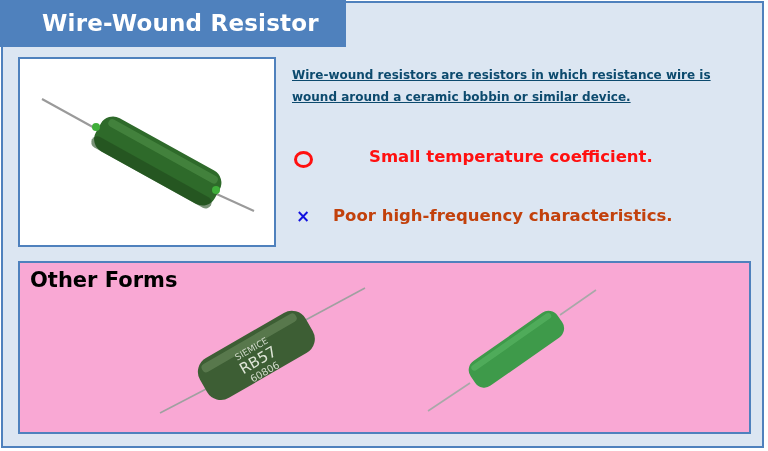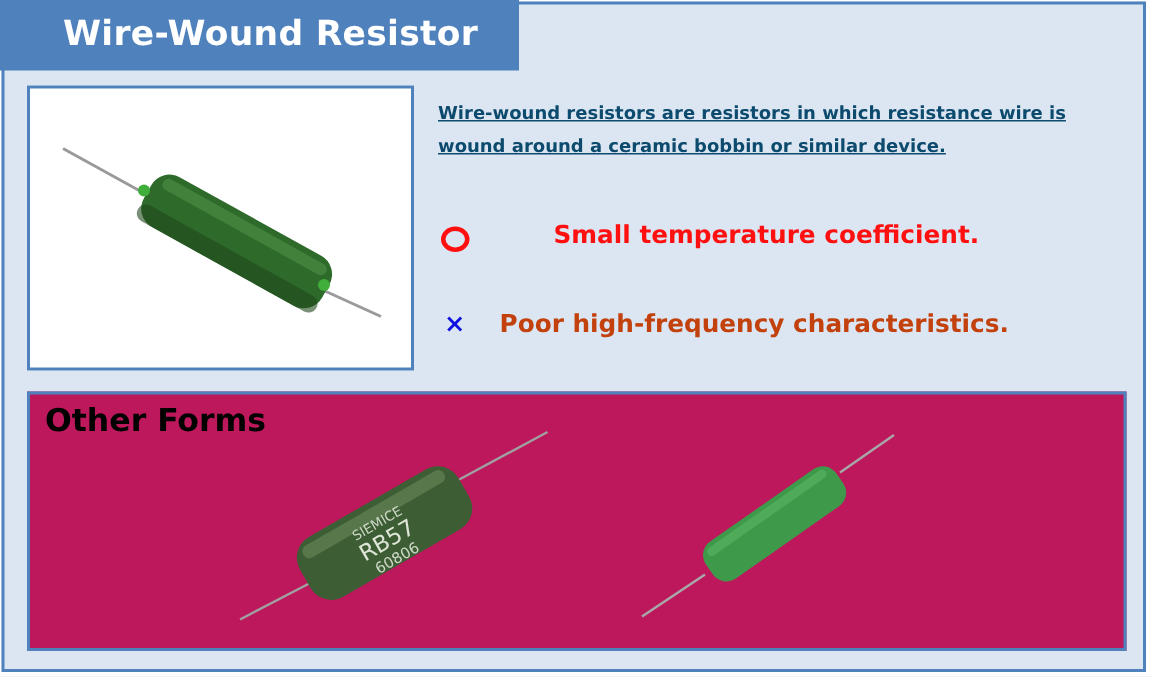--- a/index.html
+++ b/index.html
@@ -13,21 +13,21 @@
   .photo-box { position:absolute; left:18px; top:57px; width:258px; height:190px;
                background:#ffffff; border:2px solid #4f81bd; box-sizing:border-box; overflow:hidden; }
   .desc { position:absolute; left:292px; top:64px; width:460px; font-weight:bold; font-size:12px;
           line-height:22px; color:#0c4a6e; text-decoration:underline; }
   .pro { position:absolute; left:292px; top:146px; }
   .pro-mark { position:absolute; left:2px; top:5px; width:13px; height:11px; border:3px solid #ff1010; border-radius:50%; }
   .pro-text { position:absolute; left:41px; top:0; width:400px; color:#ff1010; font-weight:bold; font-size:16.5px; line-height:22px;margin-left:36px; }
   .con { position:absolute; left:292px; top:205px; }
   .con-mark { position:absolute; left:4px; top:0; color:#1010e0; font-weight:bold; font-size:17px; line-height:22px; }
   .con-text { position:absolute; left:41px; top:0; width:420px; color:#c2410c; font-weight:bold; font-size:16.5px; line-height:22px; white-space:nowrap; }
-  .forms-box { position:absolute; left:18px; top:261px; width:733px; height:173px; background:#be185d;
+  .forms-box { position:absolute; left:18px; top:261px; width:733px; height:173px; background:#f9a8d4;
                border:2px solid #4f81bd; box-sizing:border-box; overflow:hidden; }
   .forms-title { position:absolute; left:10px; top:5px; font-weight:bold; font-size:21px; color:#000; }
   svg { position:absolute; }
 </style>
 </head>
 <body>
 
 <div class="panel"></div>
 
 <div class="title-tab">Wire-Wound Resistor</div>

